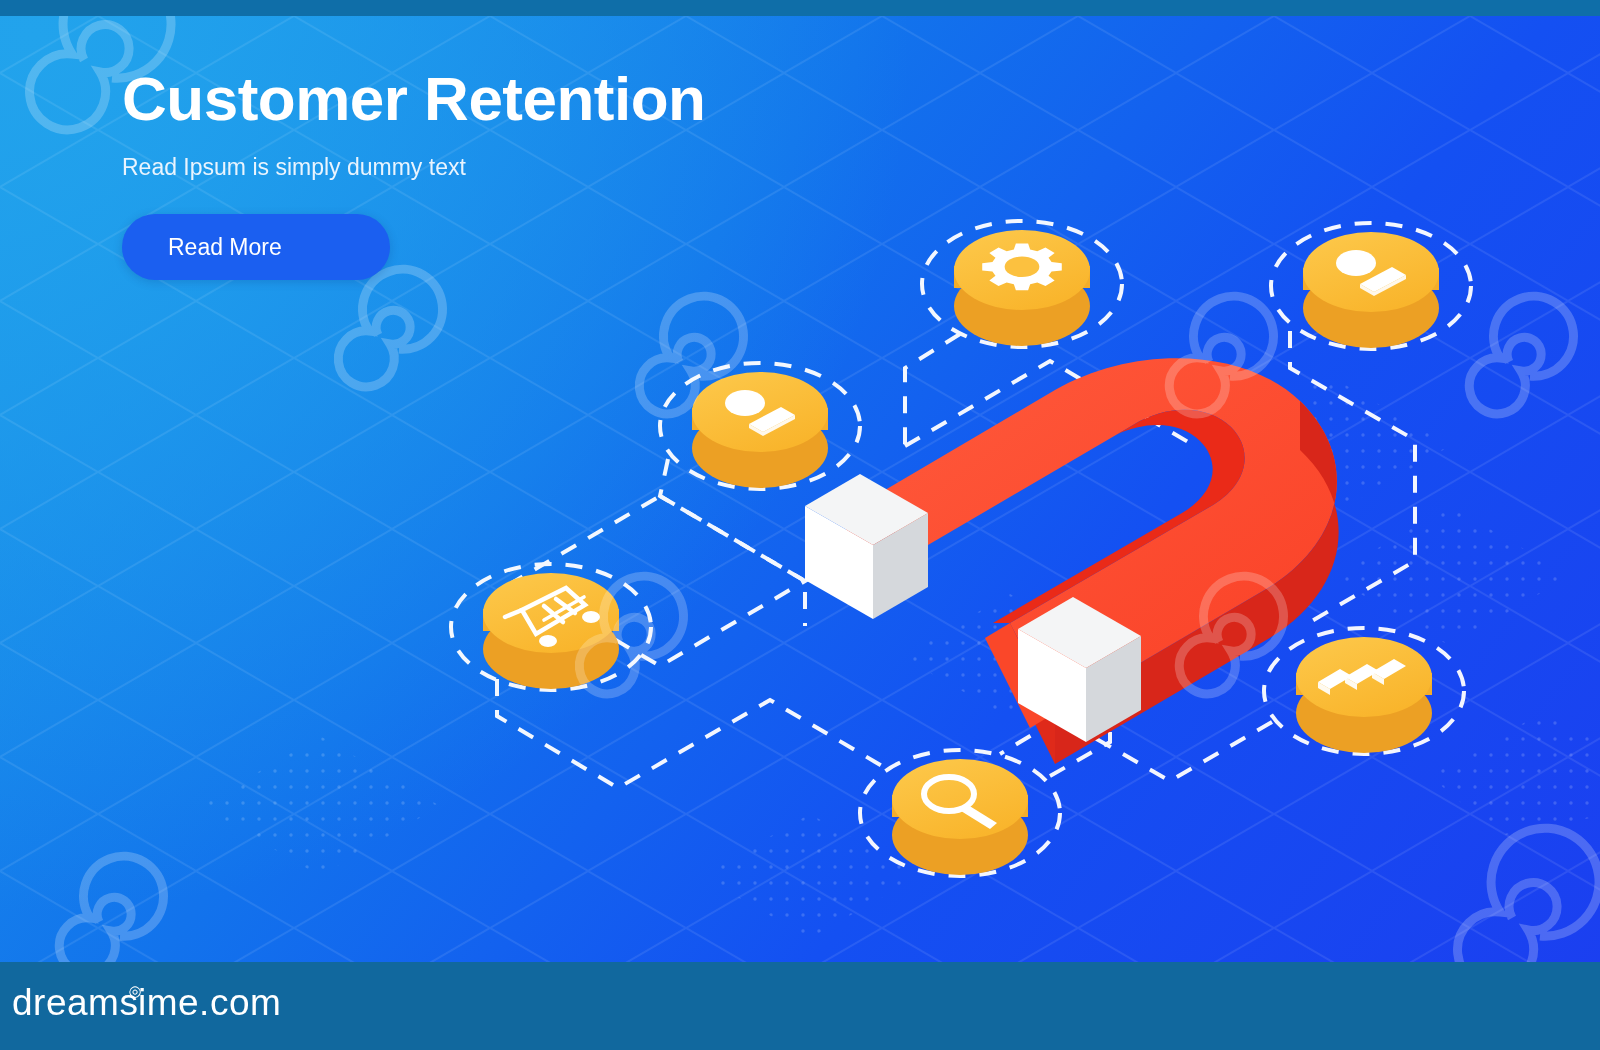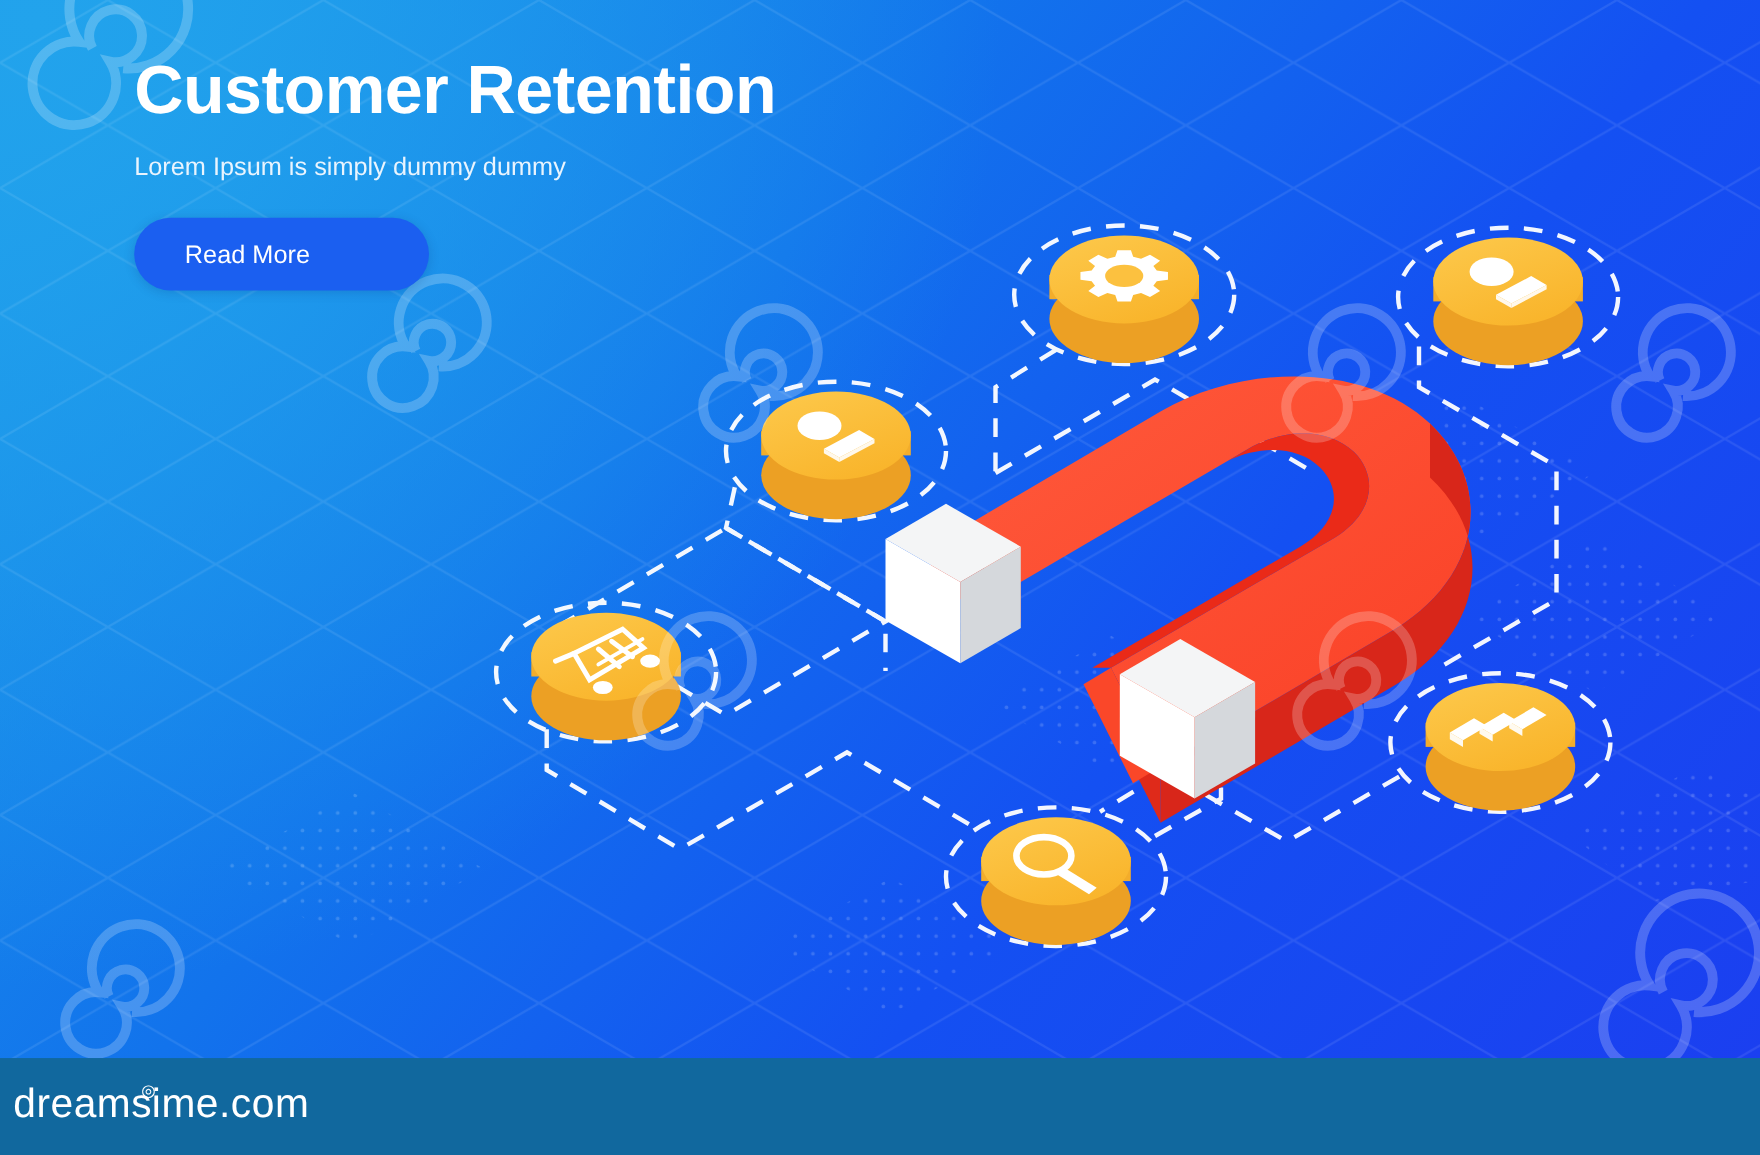--- a/index.html
+++ b/index.html
@@ -12,21 +12,21 @@
 
   #stage {
     position:relative;
     width:1600px; height:1050px;
     overflow:hidden;
   }
 
   
   #artboard {
     position:absolute;
-    left:0; top:0;
+    left:0; top:16px;
     width:1600px; height:962px;
     overflow:hidden;
     background:
       radial-gradient(circle at 2% 2%, #22a3ec 0%, rgba(34,163,236,0) 48%),
       linear-gradient(128deg, #1b9ae9 0%, #1273ec 38%, #1450f2 66%, #1b3ff0 100%);
   }
 
   #art-svg { position:absolute; left:0; top:0; width:1600px; height:962px; }
 
   
@@ -308,21 +308,21 @@
         <path d="M640,640 a40,40 0 1,0 -30,-18 a28,28 0 1,0 21,13 a17,17 0 1,0 -12,-9"></path>
         <path d="M1240,640 a40,40 0 1,0 -30,-18 a28,28 0 1,0 21,13 a17,17 0 1,0 -12,-9"></path>
         <path d="M1540,920 a54,54 0 1,0 -40,-24 a38,38 0 1,0 28,18 a24,24 0 1,0 -16,-12"></path>
         <path d="M120,920 a40,40 0 1,0 -30,-18 a28,28 0 1,0 21,13 a17,17 0 1,0 -12,-9"></path>
       </g>
     </svg>
 
     <div id="copy">
       <h1 id="headline">Customer Retention</h1>
       <p id="subcopy">
-        <span class="l">Lorem Ipsum is simply dummy dummy</span>
+        <span class="l">Read Ipsum is simply dummy text</span>
       </p>
       <button id="cta">Read More</button>
     </div>
   </div>
 
   <div id="footer">
     <div id="brand">
       <span>drea</span><span>ms</span><span class="swirl">◎</span><span>ime.com</span>
     </div>
   </div>

